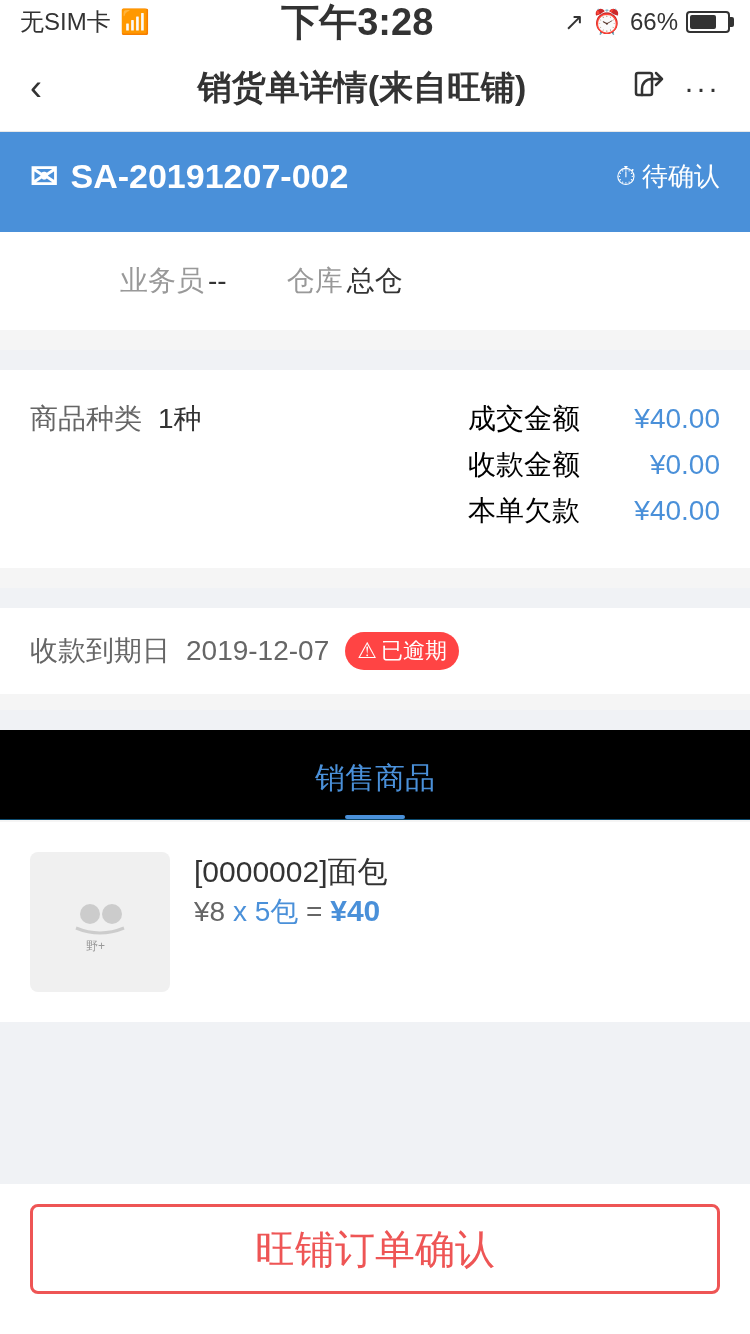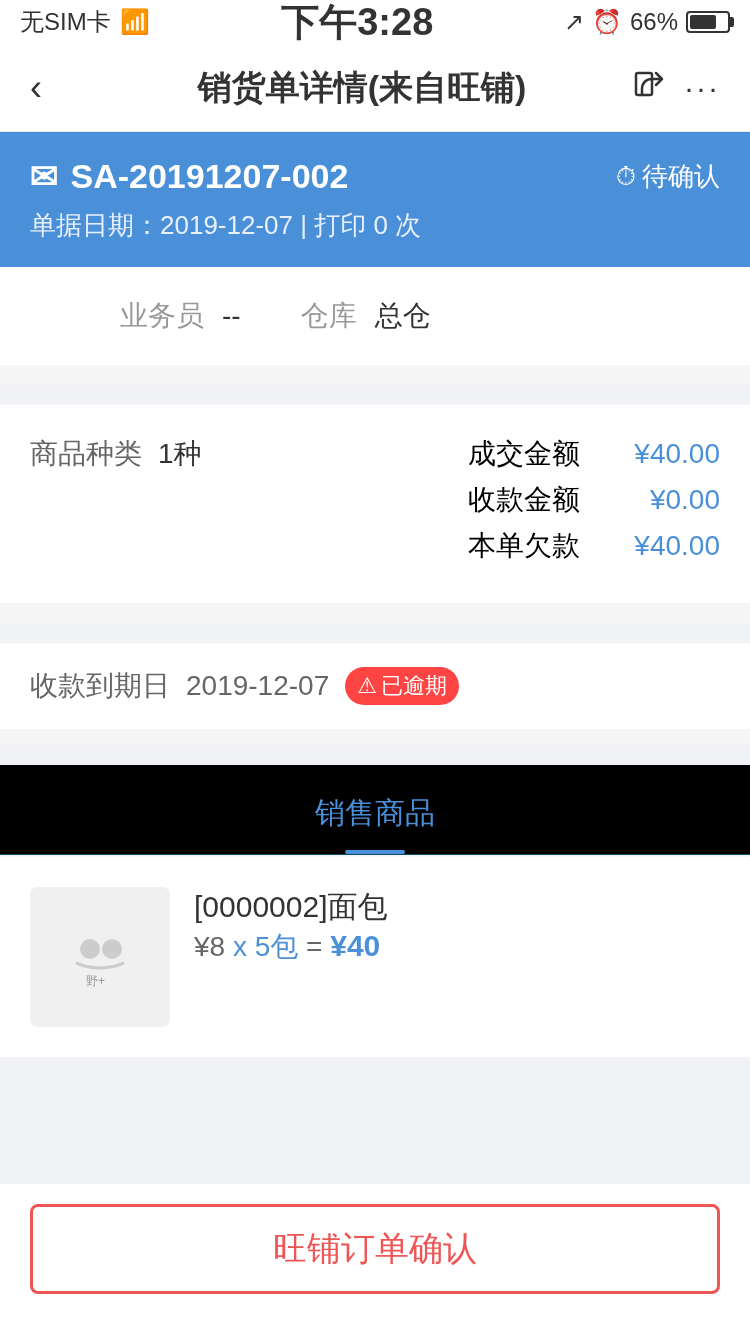--- a/index.html
+++ b/index.html
@@ -148,21 +148,21 @@
       margin-bottom: 16px;
     }
     .customer-meta {
       display: flex;
       align-items: center;
       margin-left: 90px;
       font-size: 28px;
       color: #666;
       gap: 60px;
     }
-    .meta-item { display: flex; align-items: center; gap: 18px; }
+    .meta-item { display: flex; align-items: center; gap: 4px; }
     .meta-label { color: #999; }
     .meta-value { color: #333; }
 
     
     .summary-section {
       background: #fff;
       padding: 30px;
       margin-bottom: 20px;
     }
     .summary-row {
@@ -280,21 +280,21 @@
       background: #fff;
       padding: 20px 30px 40px;
     }
     .confirm-btn {
       width: 100%;
       height: 90px;
       border: 3px solid #e55;
       border-radius: 8px;
       background: #fff;
       color: #e55;
-      font-size: 34px;
+      font-size: 40px;
       font-weight: 500;
       cursor: pointer;
       display: flex;
       align-items: center;
       justify-content: center;
     }
 
     
     .divider {
       height: 20px;
@@ -340,21 +340,20 @@
   <div class="order-header-top">
     <div class="order-id">
       <span>✉</span>
       <span>SA-20191207-002</span>
     </div>
     <div class="order-status">
       <span>⏱</span>
       <span>待确认</span>
     </div>
   </div>
-  <div class="order-date">单据日期：2019-12-07 | 打印 0 次</div>
 </div>
 
 <div class="customer-section">
   <div class="customer-meta">
     <div class="meta-item">
       <span class="meta-label">业务员</span>
       <span class="meta-value">--</span>
     </div>
     <div class="meta-item">
       <span class="meta-label">仓库</span>

